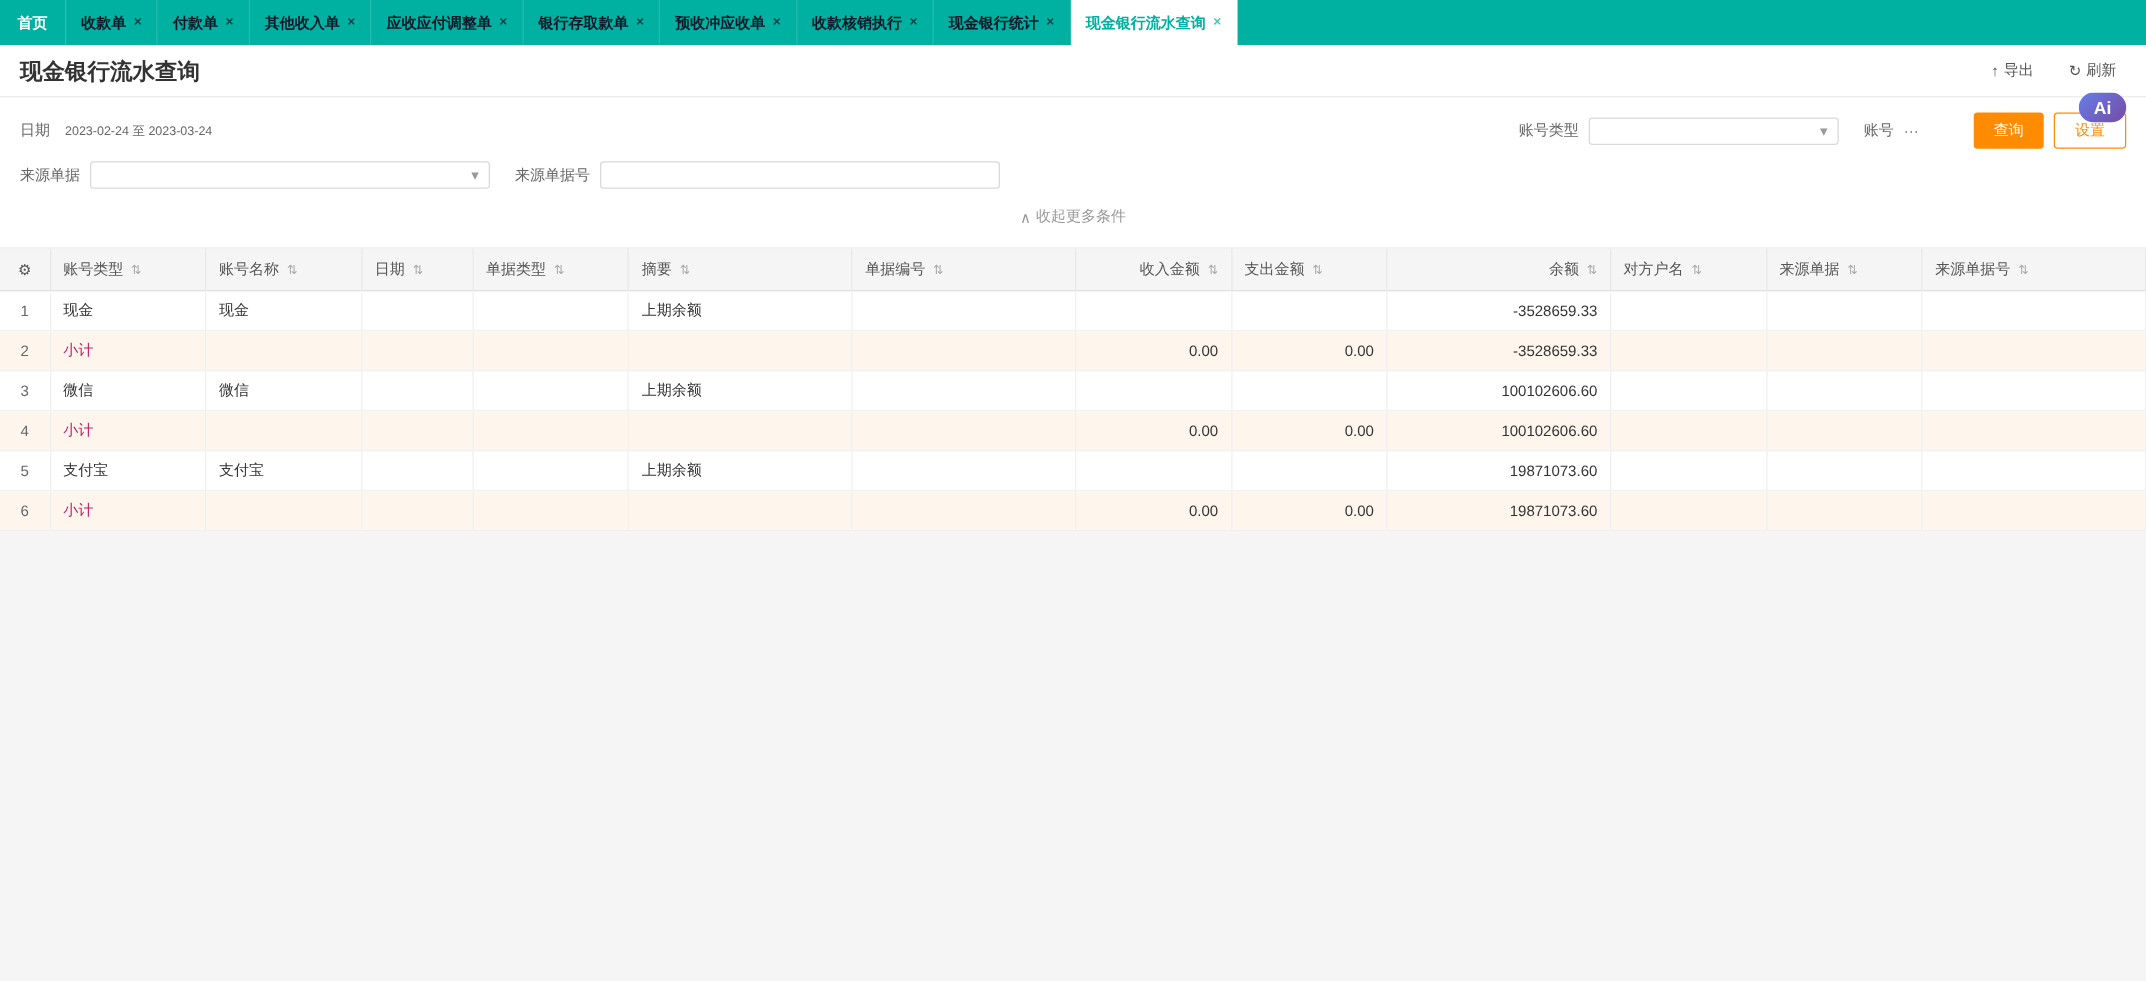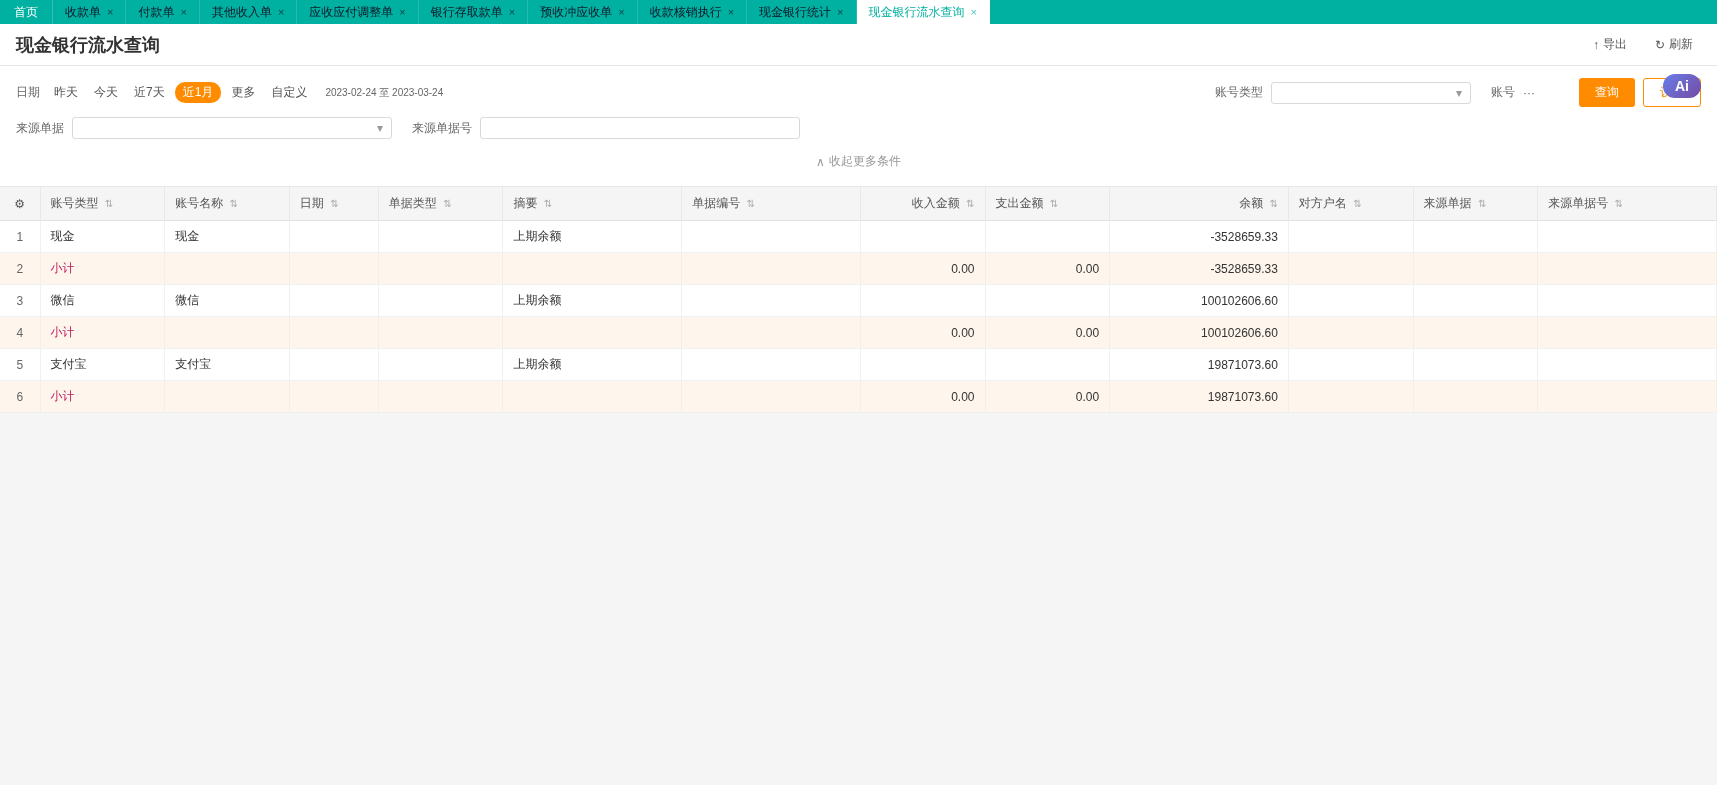--- a/index.html
+++ b/index.html
@@ -3,23 +3,24 @@
   <meta charset="utf-8">
   <style>
     * { box-sizing: border-box; margin: 0; padding: 0; }
     body { font-family: 'Microsoft YaHei', Arial, sans-serif; font-size: 12px; background: #f5f5f5; color: #333; }
 
     
     .top-nav {
       display: flex;
       align-items: center;
       background: #00b0a0;
-      height: 24px;
+      height: 36px;
       padding: 0 0;
       overflow: hidden;
+      font-weight: bold;
     }
     .nav-item {
       display: flex;
       align-items: center;
       padding: 0 12px;
       height: 36px;
       color: #0f172a;
       font-size: 12px;
       cursor: pointer;
       white-space: nowrap;
@@ -285,28 +286,20 @@
       <span>刷新</span>
     </div>
   </div>
 </div>
 
 <div class="filter-area">
   <div class="filter-row">
 
     <div class="filter-item">
       <span class="filter-label">日期</span>
-      <div class="date-options">
-        <span class="date-opt">昨天</span>
-        <span class="date-opt">今天</span>
-        <span class="date-opt">近7天</span>
-        <span class="date-opt active">近1月</span>
-        <span class="date-opt">更多</span>
-        <span class="date-opt">自定义</span>
-      </div>
       <span class="date-range">2023-02-24 至 2023-03-24</span>
     </div>
 
     <div class="filter-item" style="margin-left: auto;">
       <span class="filter-label">账号类型</span>
       <div class="filter-select" style="min-width:200px;">
         <span></span>
         <span>▾</span>
       </div>
     </div>

